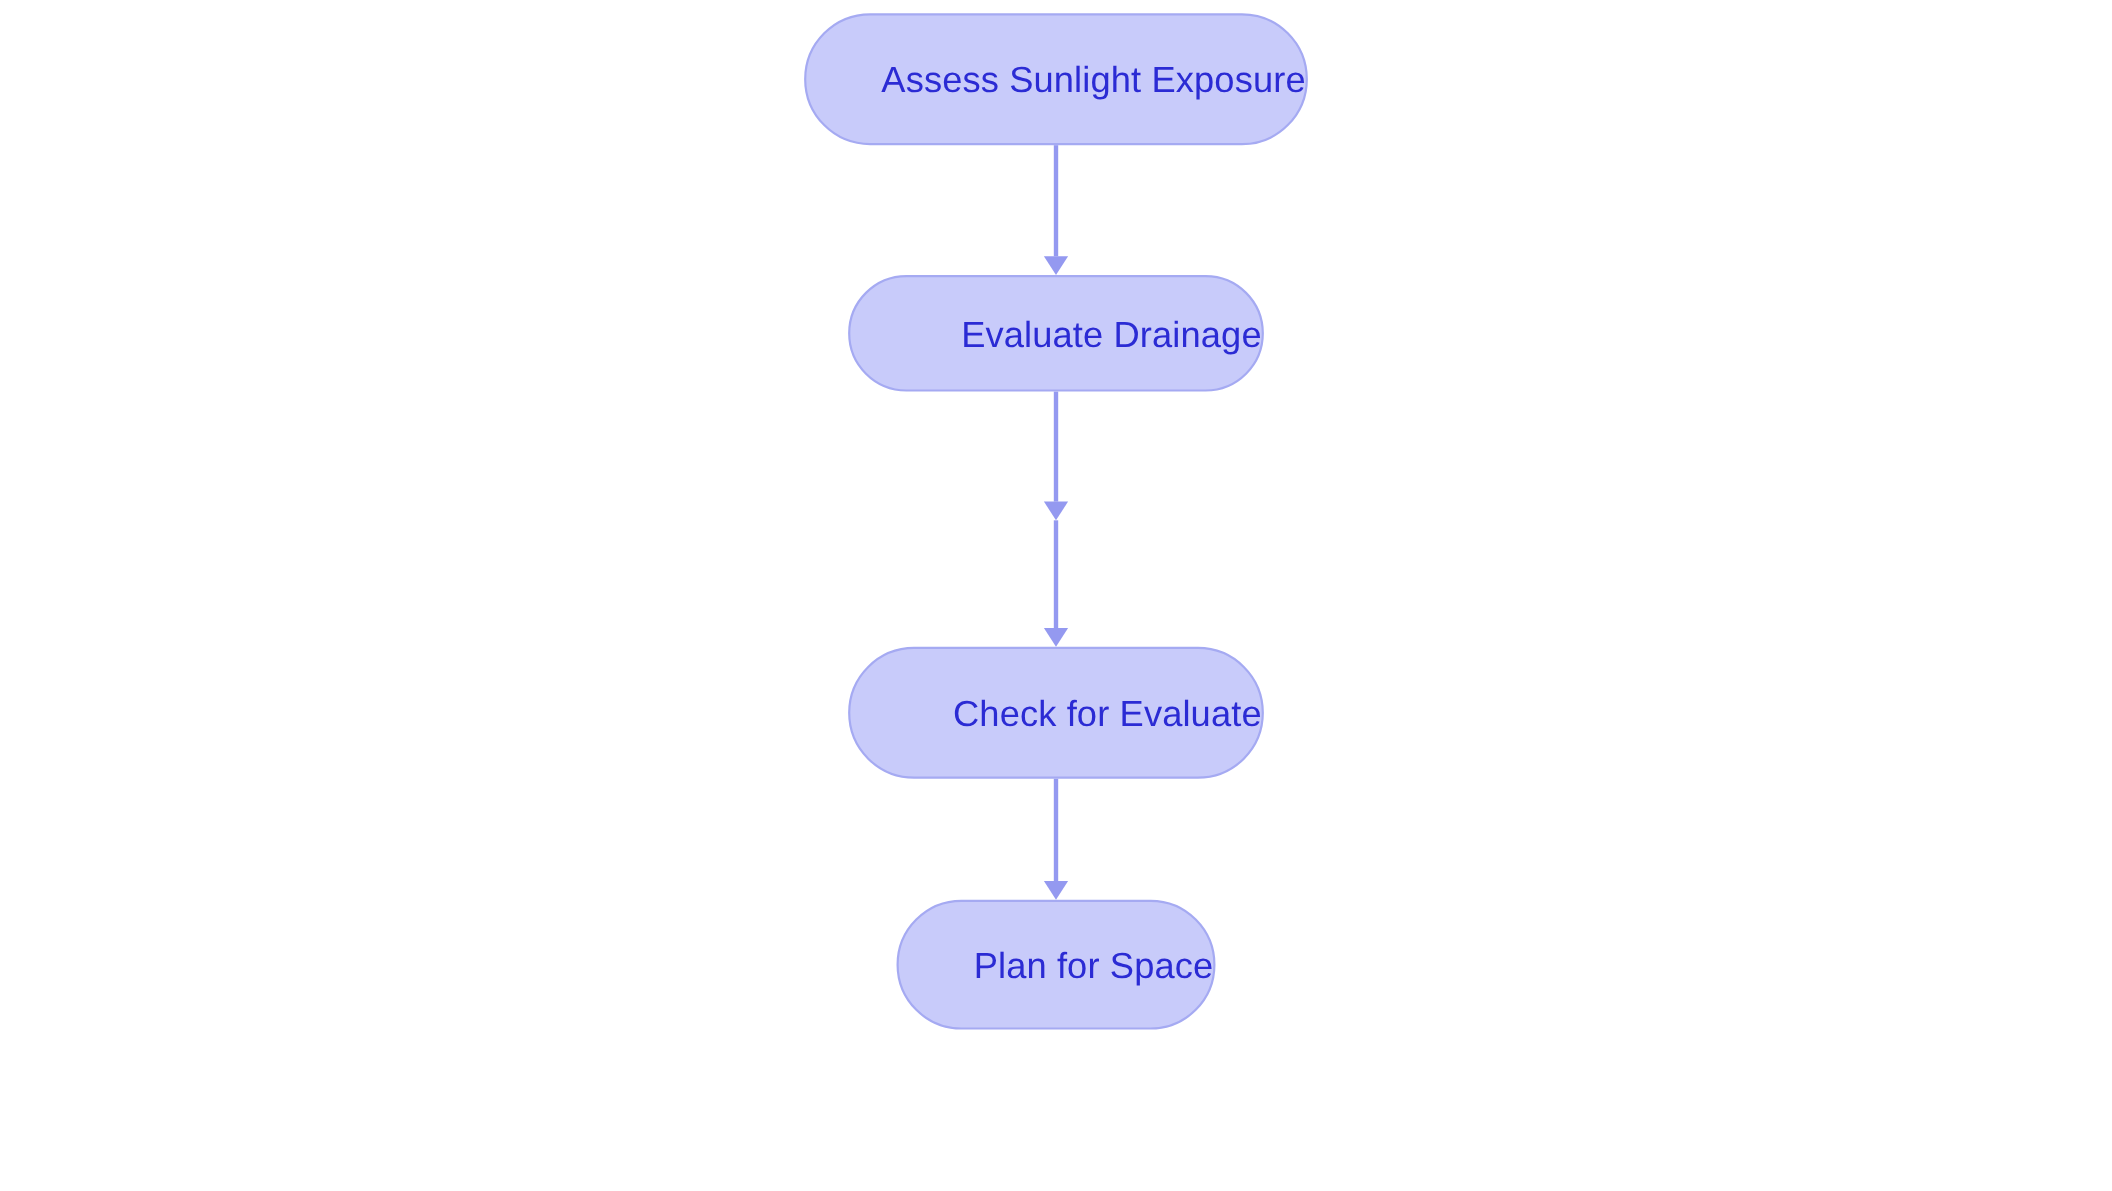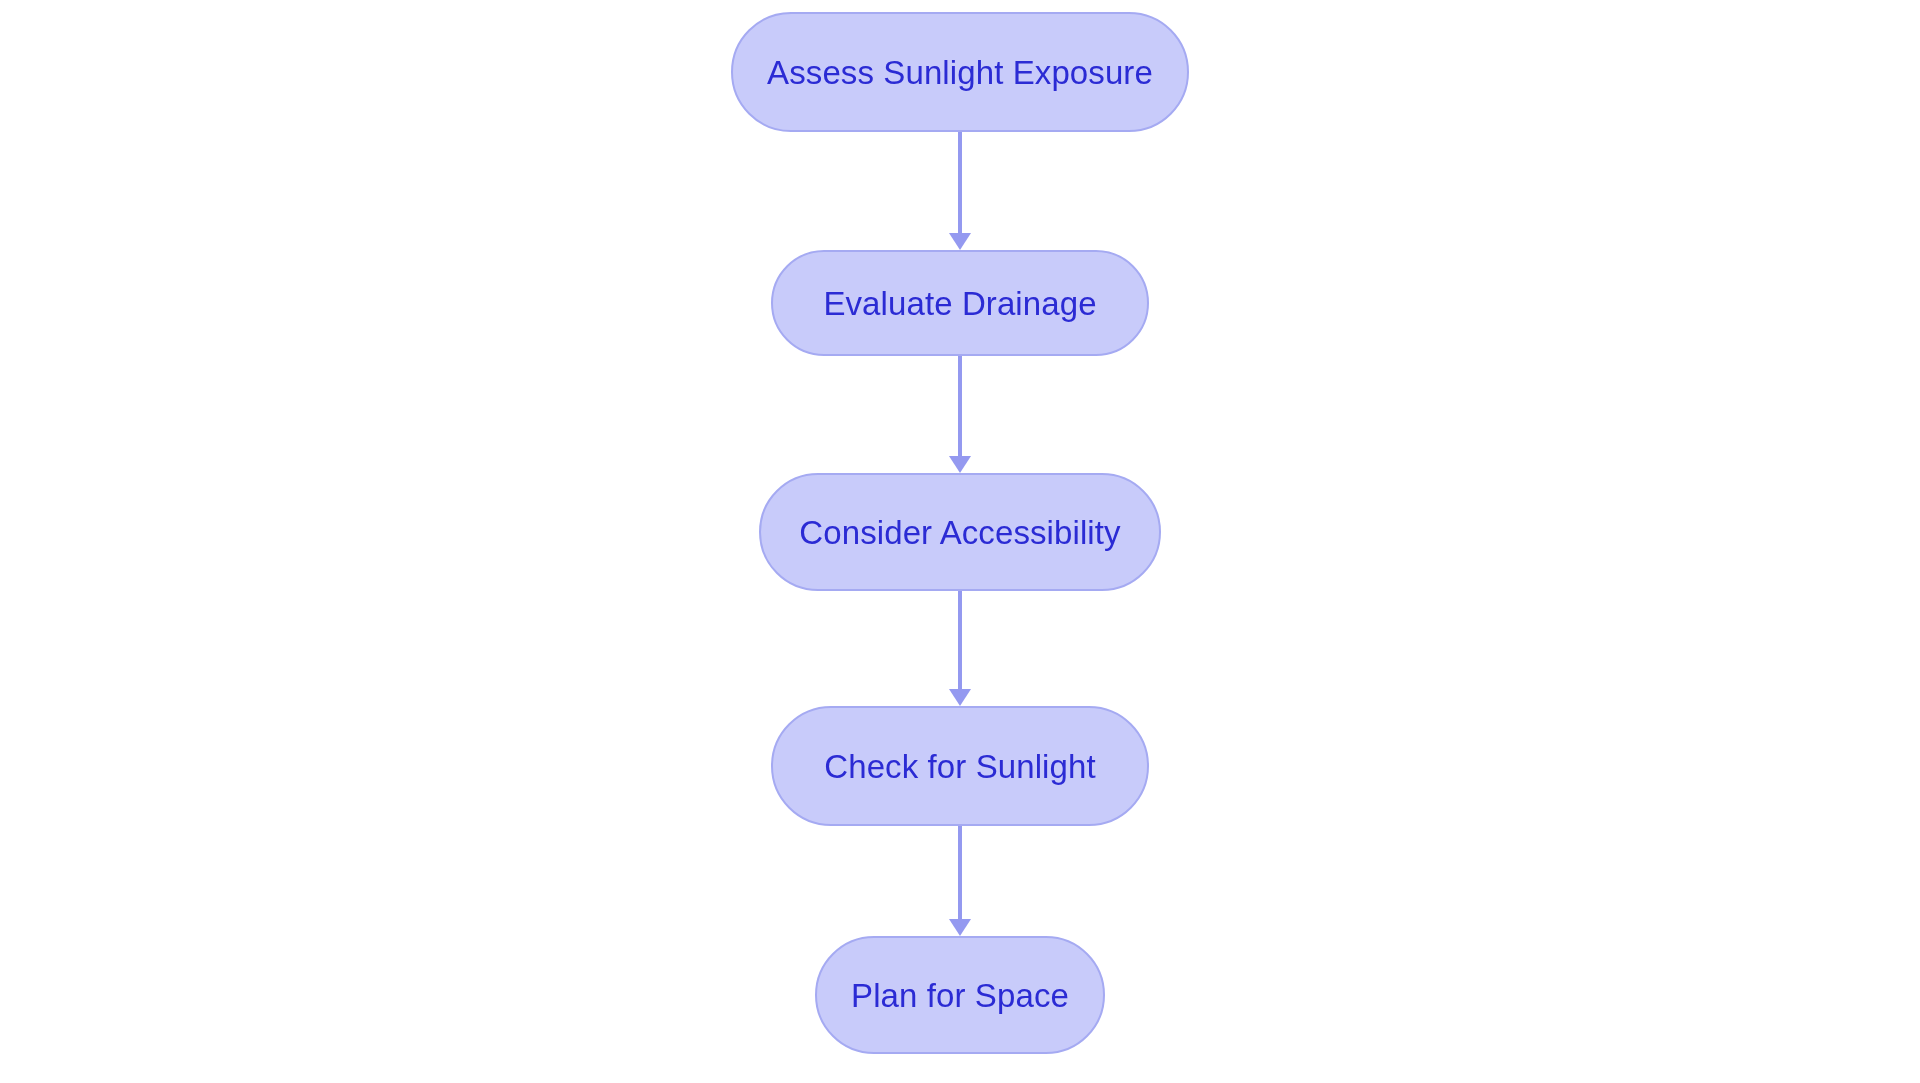--- a/index.html
+++ b/index.html
@@ -31,21 +31,21 @@
     flex-direction: column;
     align-items: center;
     justify-content: flex-start;
   }
 
   
   .node {
     box-sizing: border-box;
     display: flex;
     align-items: center;
-    justify-content: center;
+    justify-content: flex-end;
     background: #c8cbfa;
     border: 2px solid #a5aaf2;
     border-radius: 9999px;
     color: #2b2bd4;
     white-space: nowrap;
   }
 
   .node-label {
     display: block;
     color: #2b2bd4;
@@ -109,31 +109,28 @@
 
     <div class="node node-1">
       <span class="node-label">Evaluate Drainage</span>
     </div>
 
     <div class="connector connector-1">
       <div class="connector-line"></div>
       <div class="connector-arrowhead"></div>
     </div>
 
-    <div class="node node-2">
-      <span class="node-label">Consider Accessibility</span>
-    </div>
 
     <div class="connector connector-2">
       <div class="connector-line"></div>
       <div class="connector-arrowhead"></div>
     </div>
 
     <div class="node node-3">
-      <span class="node-label">Check for Sunlight</span>
+      <span class="node-label">Check for Evaluate</span>
     </div>
 
     <div class="connector connector-3">
       <div class="connector-line"></div>
       <div class="connector-arrowhead"></div>
     </div>
 
     <div class="node node-4">
       <span class="node-label">Plan for Space</span>
     </div>

